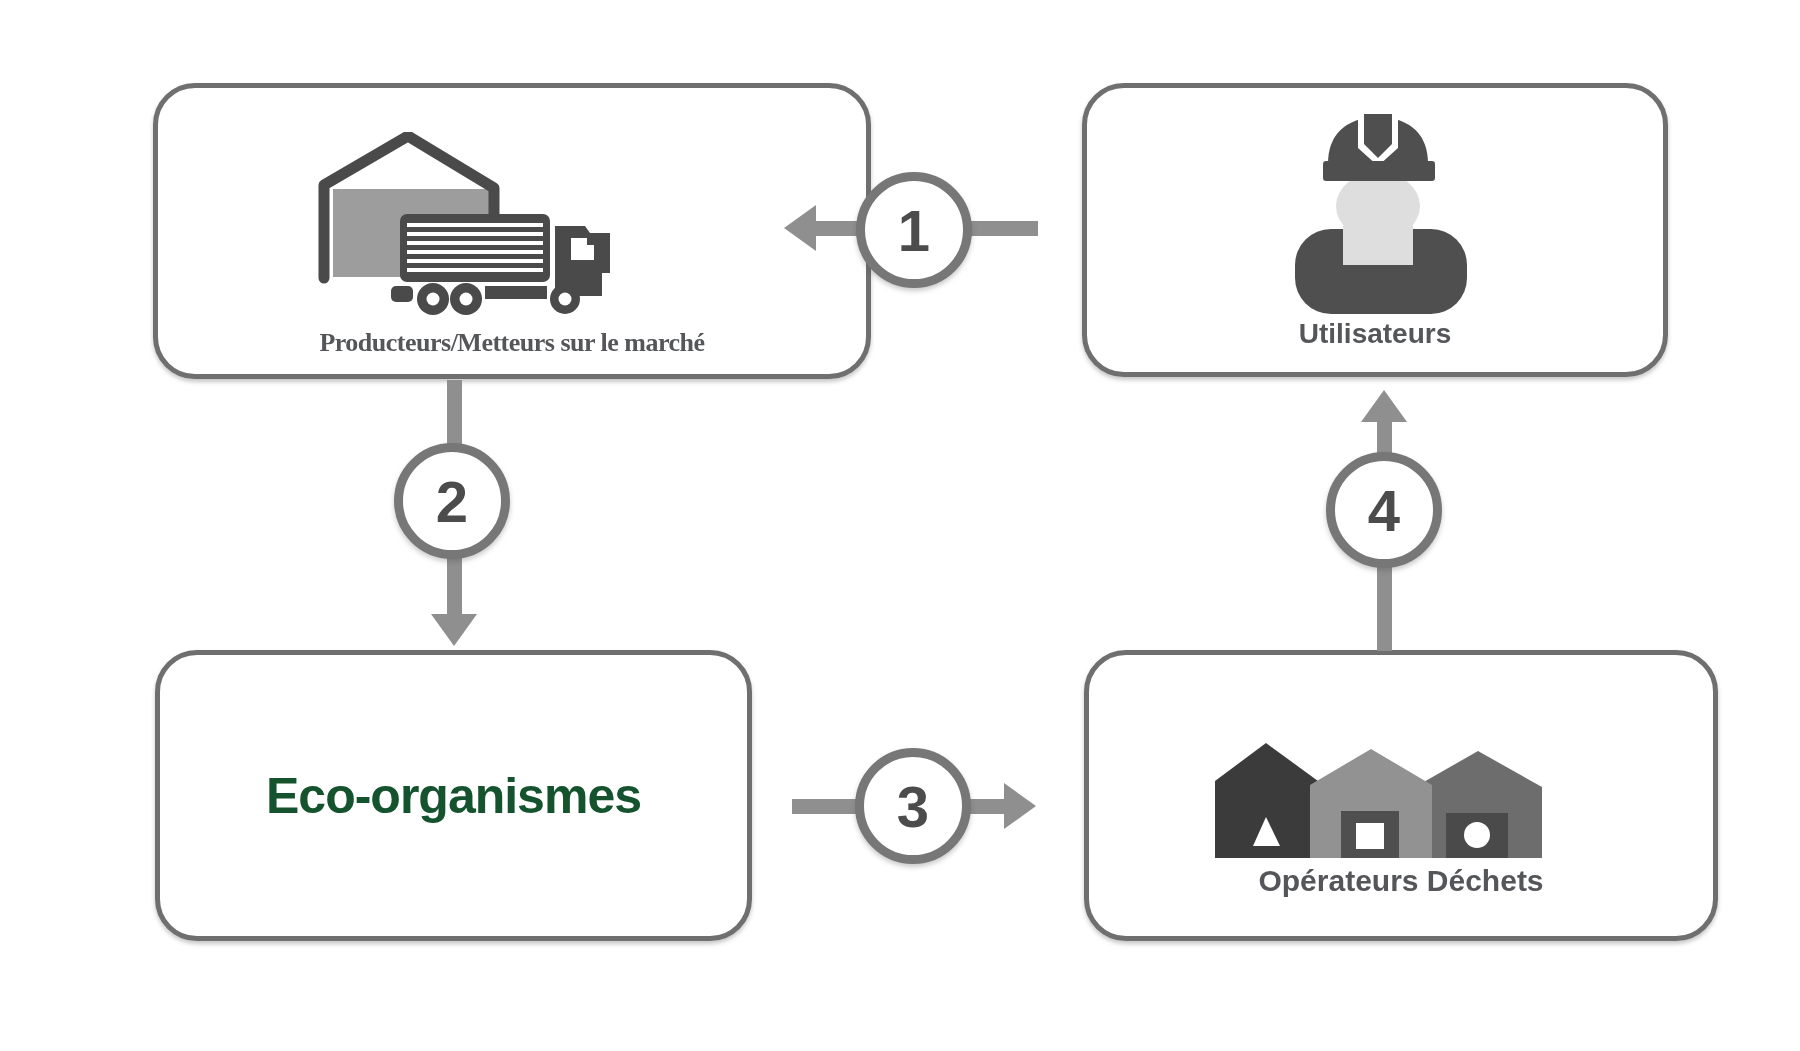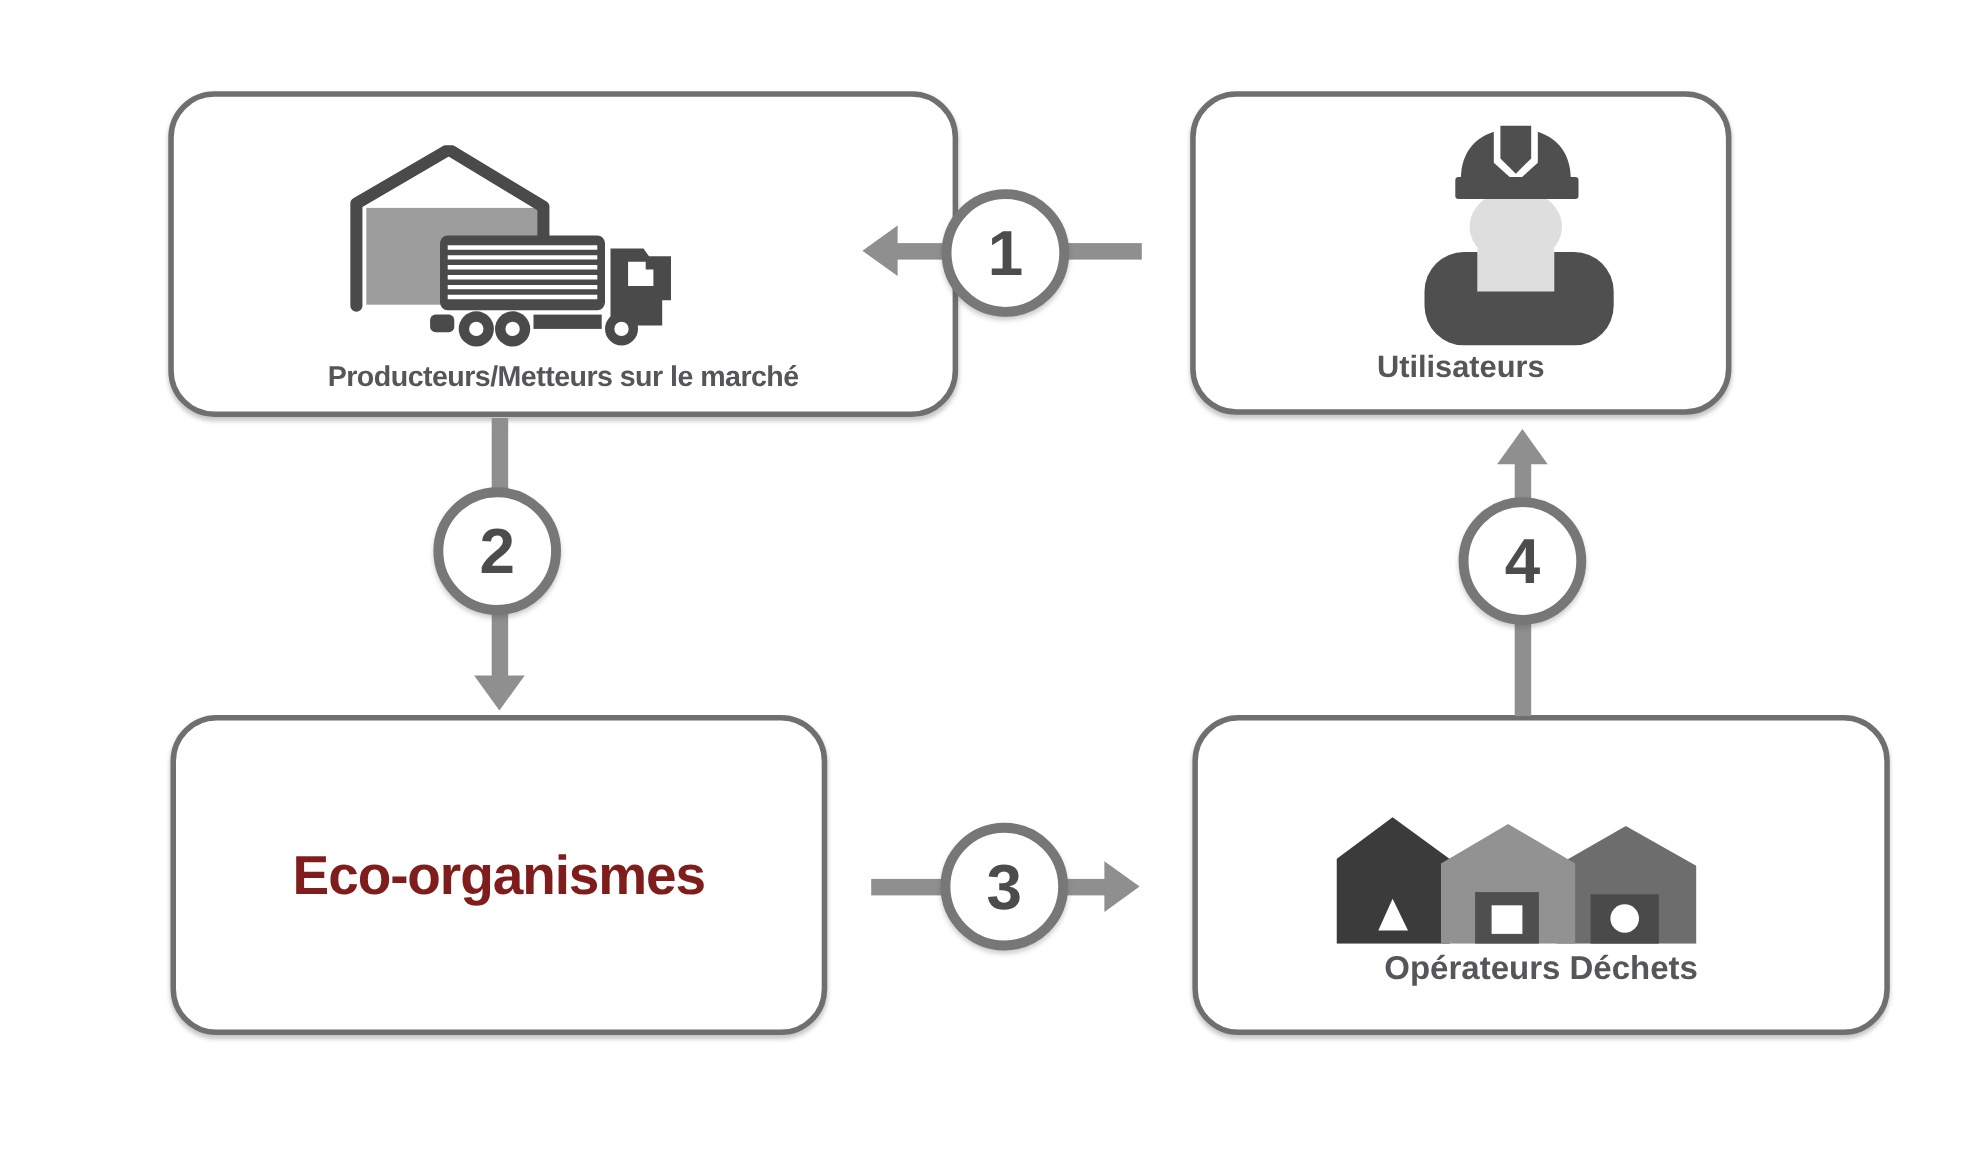--- a/index.html
+++ b/index.html
@@ -13,30 +13,30 @@
   
   .node {
     position:absolute; background:#ffffff;
     border:5px solid #6f6f6f; border-radius:42px;
     box-shadow:0 3px 4px rgba(70,70,70,.30);
   }
   .node-label {
     position:absolute; left:0; right:0; text-align:center;
     font-weight:bold; color:#555659; white-space:nowrap;
   }
-  #node-producteurs        { left:153px;  top:83px;  width:718px; height:296px; }
-  #node-utilisateurs       { left:1082px; top:83px;  width:492px; height:294px;padding-left:20px; }
+  #node-producteurs        { left:153px;  top:83px;  width:718px; height:296px;font-family:Liberation Serif, serif; }
+  #node-utilisateurs       { left:1082px; top:83px;  width:586px; height:294px;padding-left:20px; }
   #node-eco-organismes     { left:155px;  top:650px; width:597px; height:291px;
                              display:flex; align-items:center; justify-content:center; }
   #node-operateurs-dechets { left:1084px; top:650px; width:634px; height:291px; }
 
   #node-producteurs .node-label        { bottom:16px; font-size:26px; letter-spacing:-0.5px; }
   #node-utilisateurs .node-label       { bottom:22px; font-size:28px; }
   #node-operateurs-dechets .node-label { bottom:38px; font-size:30px; }
-  .big-label { font-size:50px; font-weight:bold; color:#7f1d1d; letter-spacing:-1px; }
+  .big-label { font-size:50px; font-weight:bold; color:#14532d; letter-spacing:-1px; }
 
   .node-icon { position:absolute; }
   #icon-warehouse { left:160px; top:44px;  width:292px; height:185px; }
   #icon-worker    { left:203px; top:26px;  width:188px; height:200px; }
   #icon-houses    { left:126px; top:86px;  width:334px; height:117px; }
 
   
   .shaft { position:absolute; background:#8f8f8f; }
   .head  { position:absolute; width:0; height:0; }
   #shaft-1 { left:806px;  top:221px; width:232px; height:15px; }

